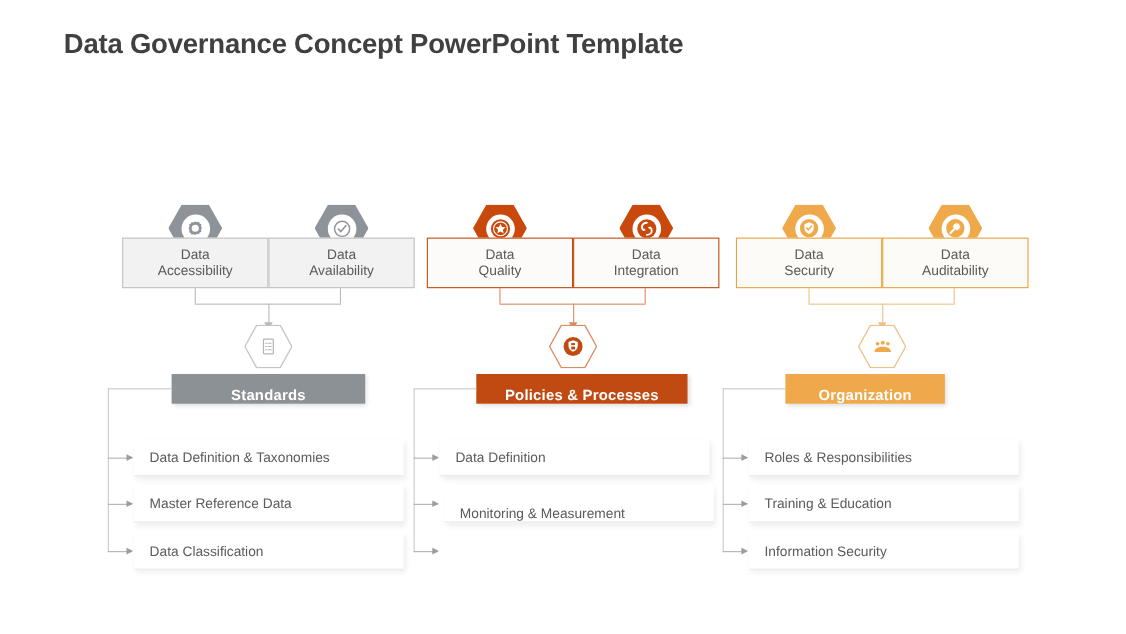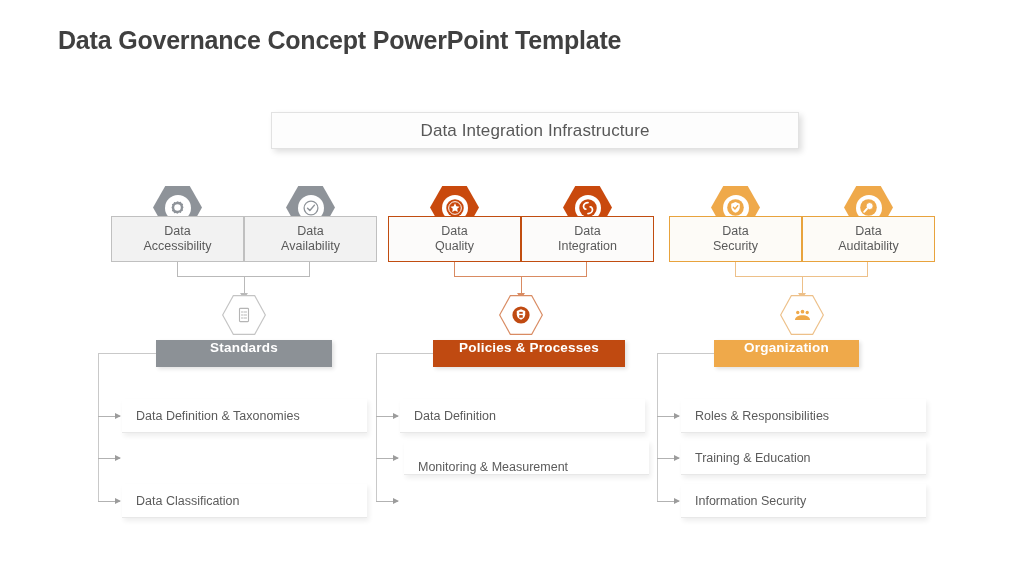--- a/index.html
+++ b/index.html
@@ -124,21 +124,21 @@
   }
   .midhex.rust  .shape { background: #d98b62; }
   .midhex.amber .shape { background: #edc089; }
   .midhex .ico { position: relative; z-index: 2; display:flex; }
 
   
   .catbar {
     position: absolute;
     height: 27px;
     top: 340px;
-    display: flex; align-items: flex-start; justify-content: center;
+    display: flex; align-items: flex-end; justify-content: center;
     color: #ffffff;
     font-size: 13.5px;
     font-weight: bold;
     letter-spacing: 0.2px;
     box-shadow: 2px 2px 4px rgba(0,0,0,0.12);
   }
   .catbar.gray  { background:#8c9196; }
   .catbar.rust  { background:#c04a11; }
   .catbar.amber { background:#efa94a; }
 
@@ -179,23 +179,20 @@
     border-left: 6px solid #9c9c9c;
   }
 </style>
 </head>
 <body>
 
 <div class="slide">
 
   <div class="title">Data Governance Concept PowerPoint Template</div>
 
-  <div class="header-box">
-    <span class="label">Data Integration Infrastructure</span>
-  </div>
 
   <div class="hex gray" style="left:153px;">
     <span class="disc">
       <svg width="17" height="17" viewBox="0 0 24 24">
         <path fill="#8e9399" d="M12 3.2l2.3 1.1 2.4-.5 1 2.2 2.2 1-.5 2.4 1.1 2.3-1.1 2.3.5 2.4-2.2 1-1 2.2-2.4-.5L12 20.8l-2.3-1.1-2.4.5-1-2.2-2.2-1 .5-2.4L3.5 12l1.1-2.3-.5-2.4 2.2-1 1-2.2 2.4.5z"></path>
         <circle cx="12" cy="12" r="4.6" fill="#ffffff"></circle>
       </svg>
     </span>
   </div>
   <div class="pill gray" style="left:111px;">
@@ -341,20 +338,23 @@
 
   <div class="spine-top" style="left:98px; top:353px; width:58px;"></div>
   <div class="spine" style="left:98px; top:353px; height:149px;"></div>
 
   <div class="connector" style="left:98px; top:416px; width:22px;"></div>
   <div class="row" style="left:122px; top:399px; width:245px;">
     <span>Data Definition &amp; Taxonomies</span>
   </div>
 
   <div class="connector" style="left:98px; top:458px; width:22px;"></div>
+  <div class="row" style="left:122px; top:441px; width:245px;">
+    <span>Master Reference Data</span>
+  </div>
 
   <div class="connector" style="left:98px; top:501px; width:22px;"></div>
   <div class="row" style="left:122px; top:484px; width:245px;">
     <span>Data Classification</span>
   </div>
 
   <div class="spine-top" style="left:376px; top:353px; width:57px;"></div>
   <div class="spine" style="left:376px; top:353px; height:149px;"></div>
 
   <div class="connector" style="left:376px; top:416px; width:22px;"></div>

